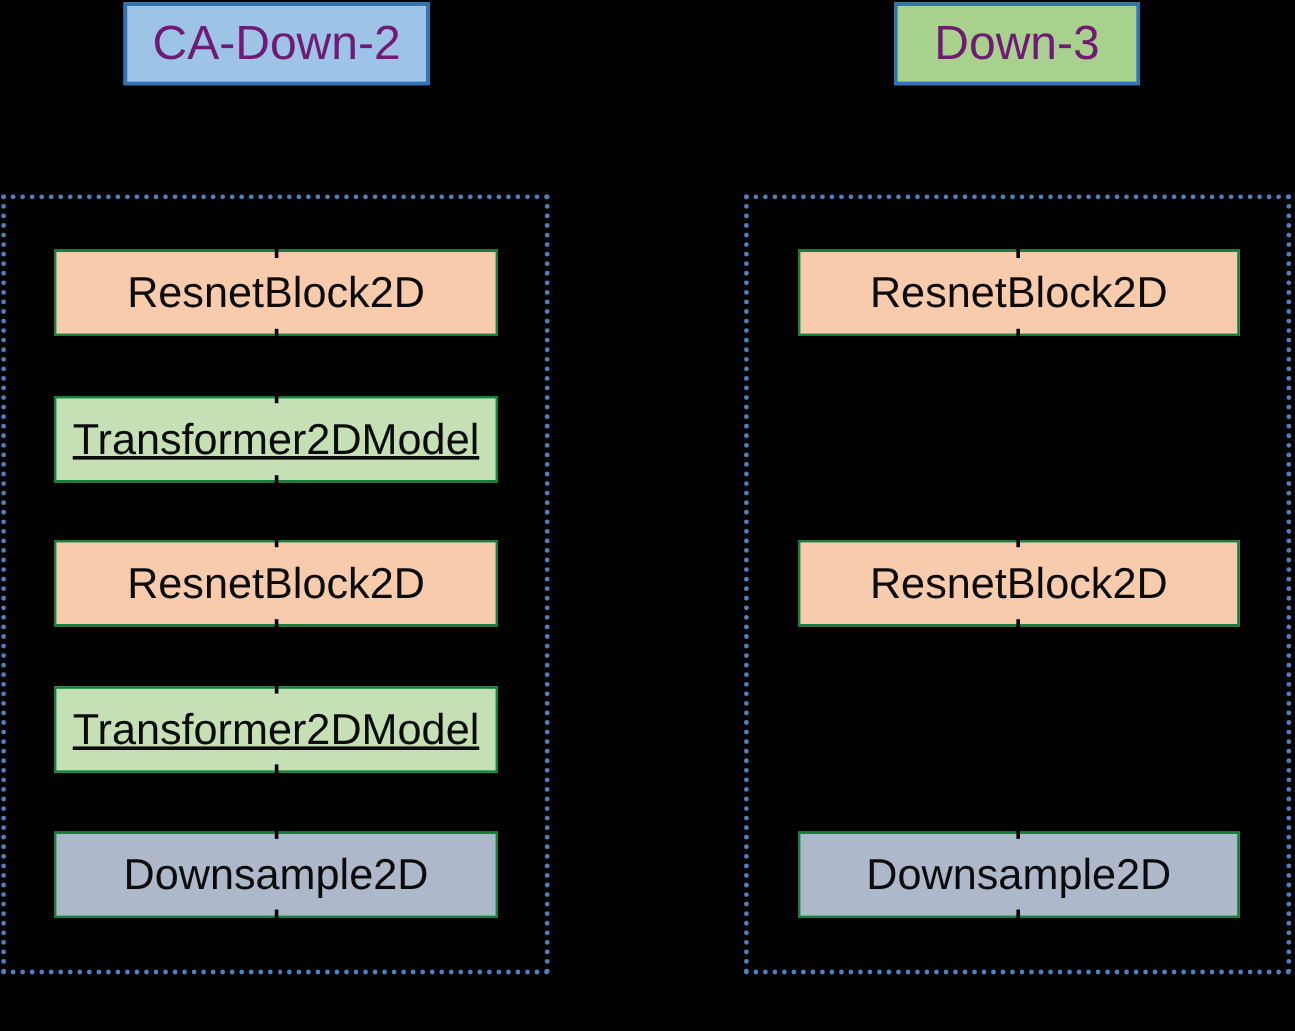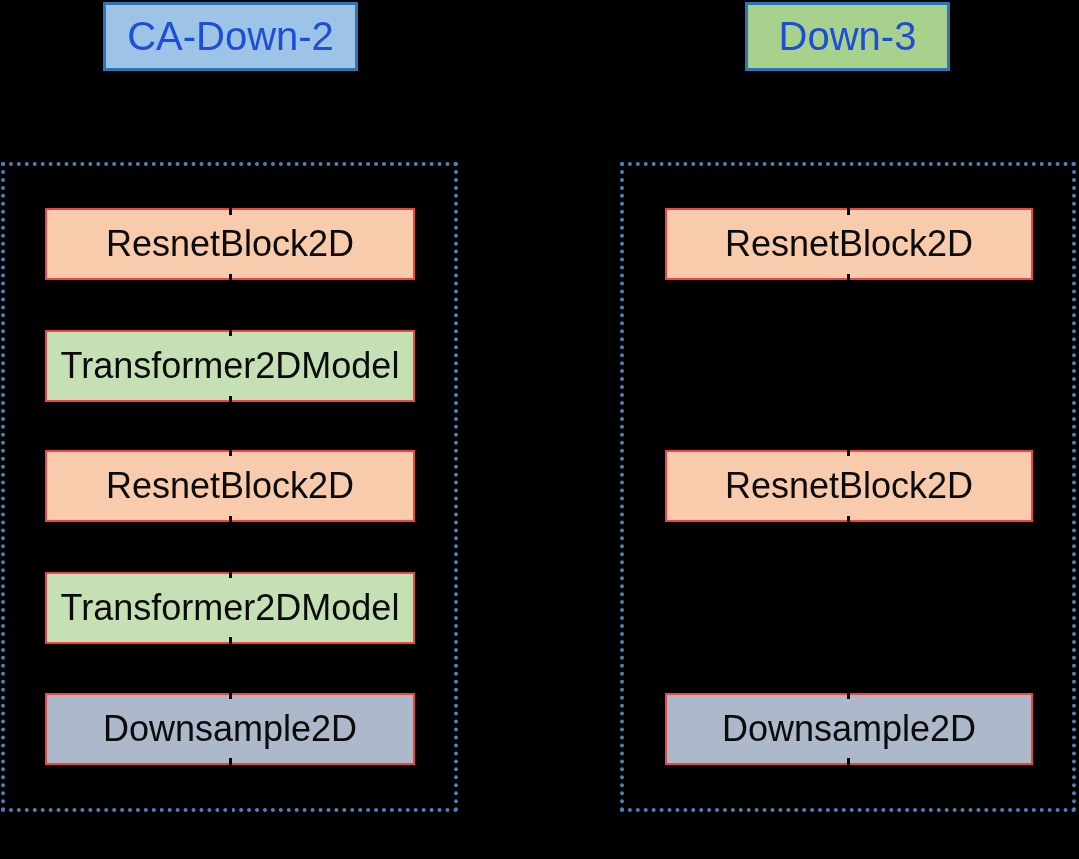--- a/index.html
+++ b/index.html
@@ -18,21 +18,21 @@
   .header-box {
     position: absolute;
     top: 2px;
     height: 69px;
     border: 3px solid #2E75B6;
     box-sizing: border-box;
     display: flex;
     align-items: center;
     justify-content: center;
     font-size: 40px;
-    color: #1d4ed8;
+    color: #701a75;
     z-index: 1;
   }
   .header-left {
     left: 103px;
     width: 255px;
     background: #9DC3E6;
   }
   .header-right {
     left: 745px;
     width: 205px;
@@ -51,33 +51,33 @@
     left: 1px;
     width: 457px;
   }
   .container-right {
     left: 620px;
     width: 456px;
   }
   .block {
     position: absolute;
     height: 72px;
-    border: 2px solid #ef4444;
+    border: 2px solid #15803d;
     box-sizing: border-box;
     display: flex;
     align-items: center;
     justify-content: center;
     font-size: 36px;
     color: #0b0b0b;
     z-index: 1;
   }
   .col-left .block, .block.col-l { left: 45px; width: 370px; }
   .block.col-r { left: 665px; width: 368px; }
   .fill-resnet      { background: #F8CBAD; }
-  .fill-transformer { background: #C5E0B4; }
+  .fill-transformer { background: #C5E0B4; text-decoration: underline; }
   .fill-downsample  { background: #ADB9CA; }
 
   .b-l-0 { top: 208px; }
   .b-l-1 { top: 330px; }
   .b-l-2 { top: 450px; }
   .b-l-3 { top: 572px; }
   .b-l-4 { top: 693px; }
 
   .b-r-0 { top: 208px; }
   .b-r-1 { top: 450px; }

